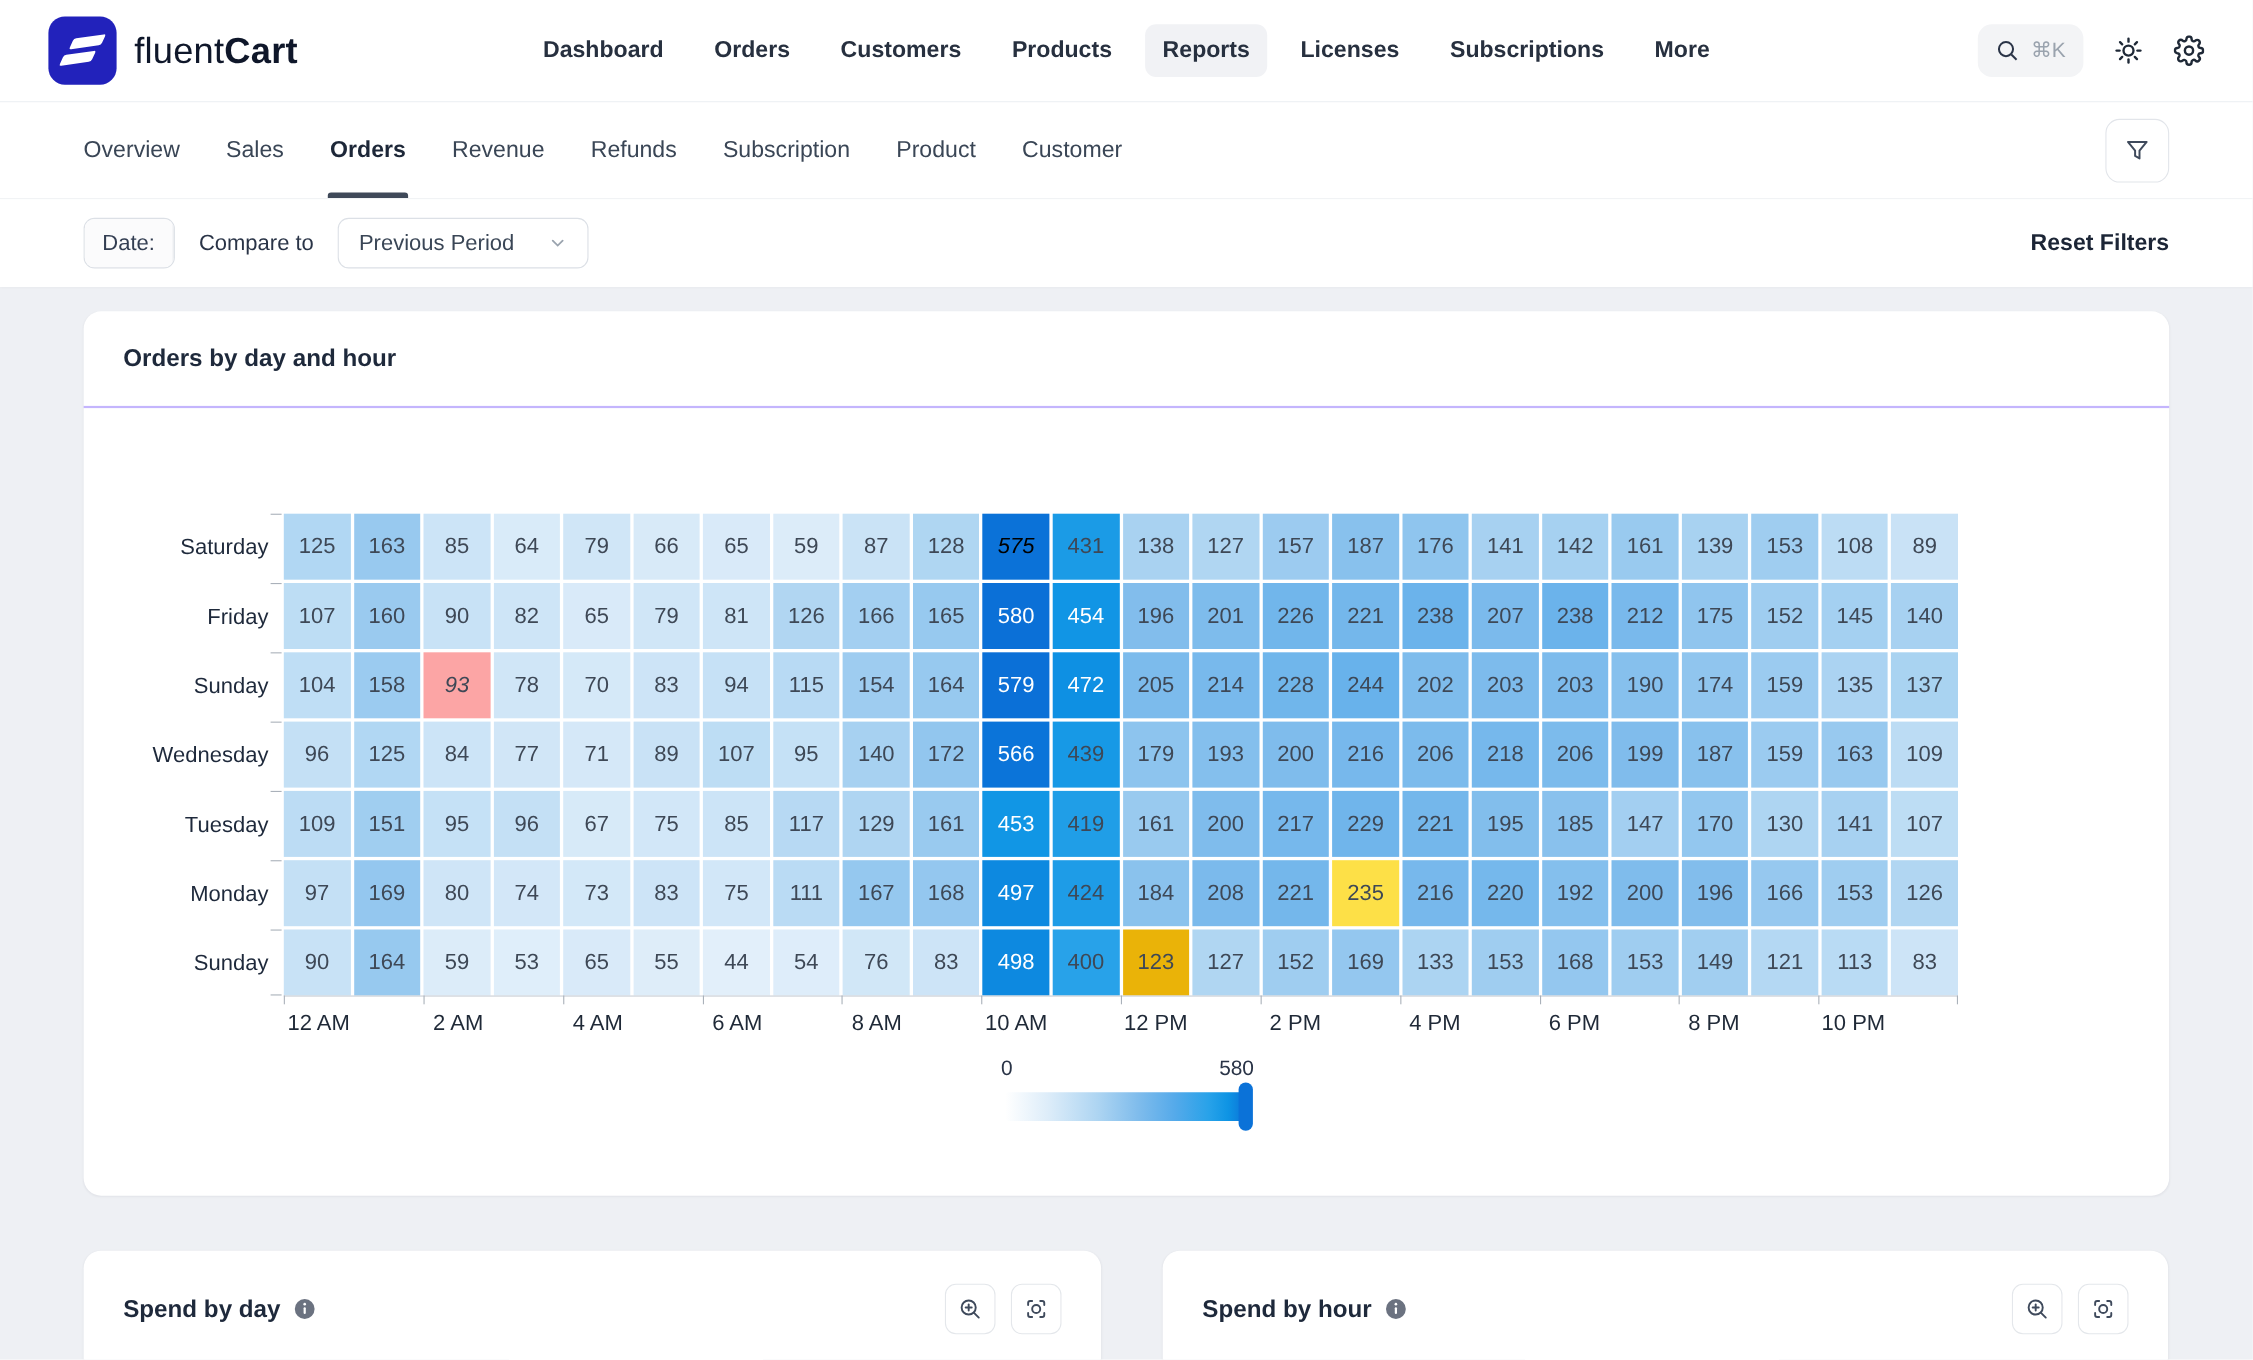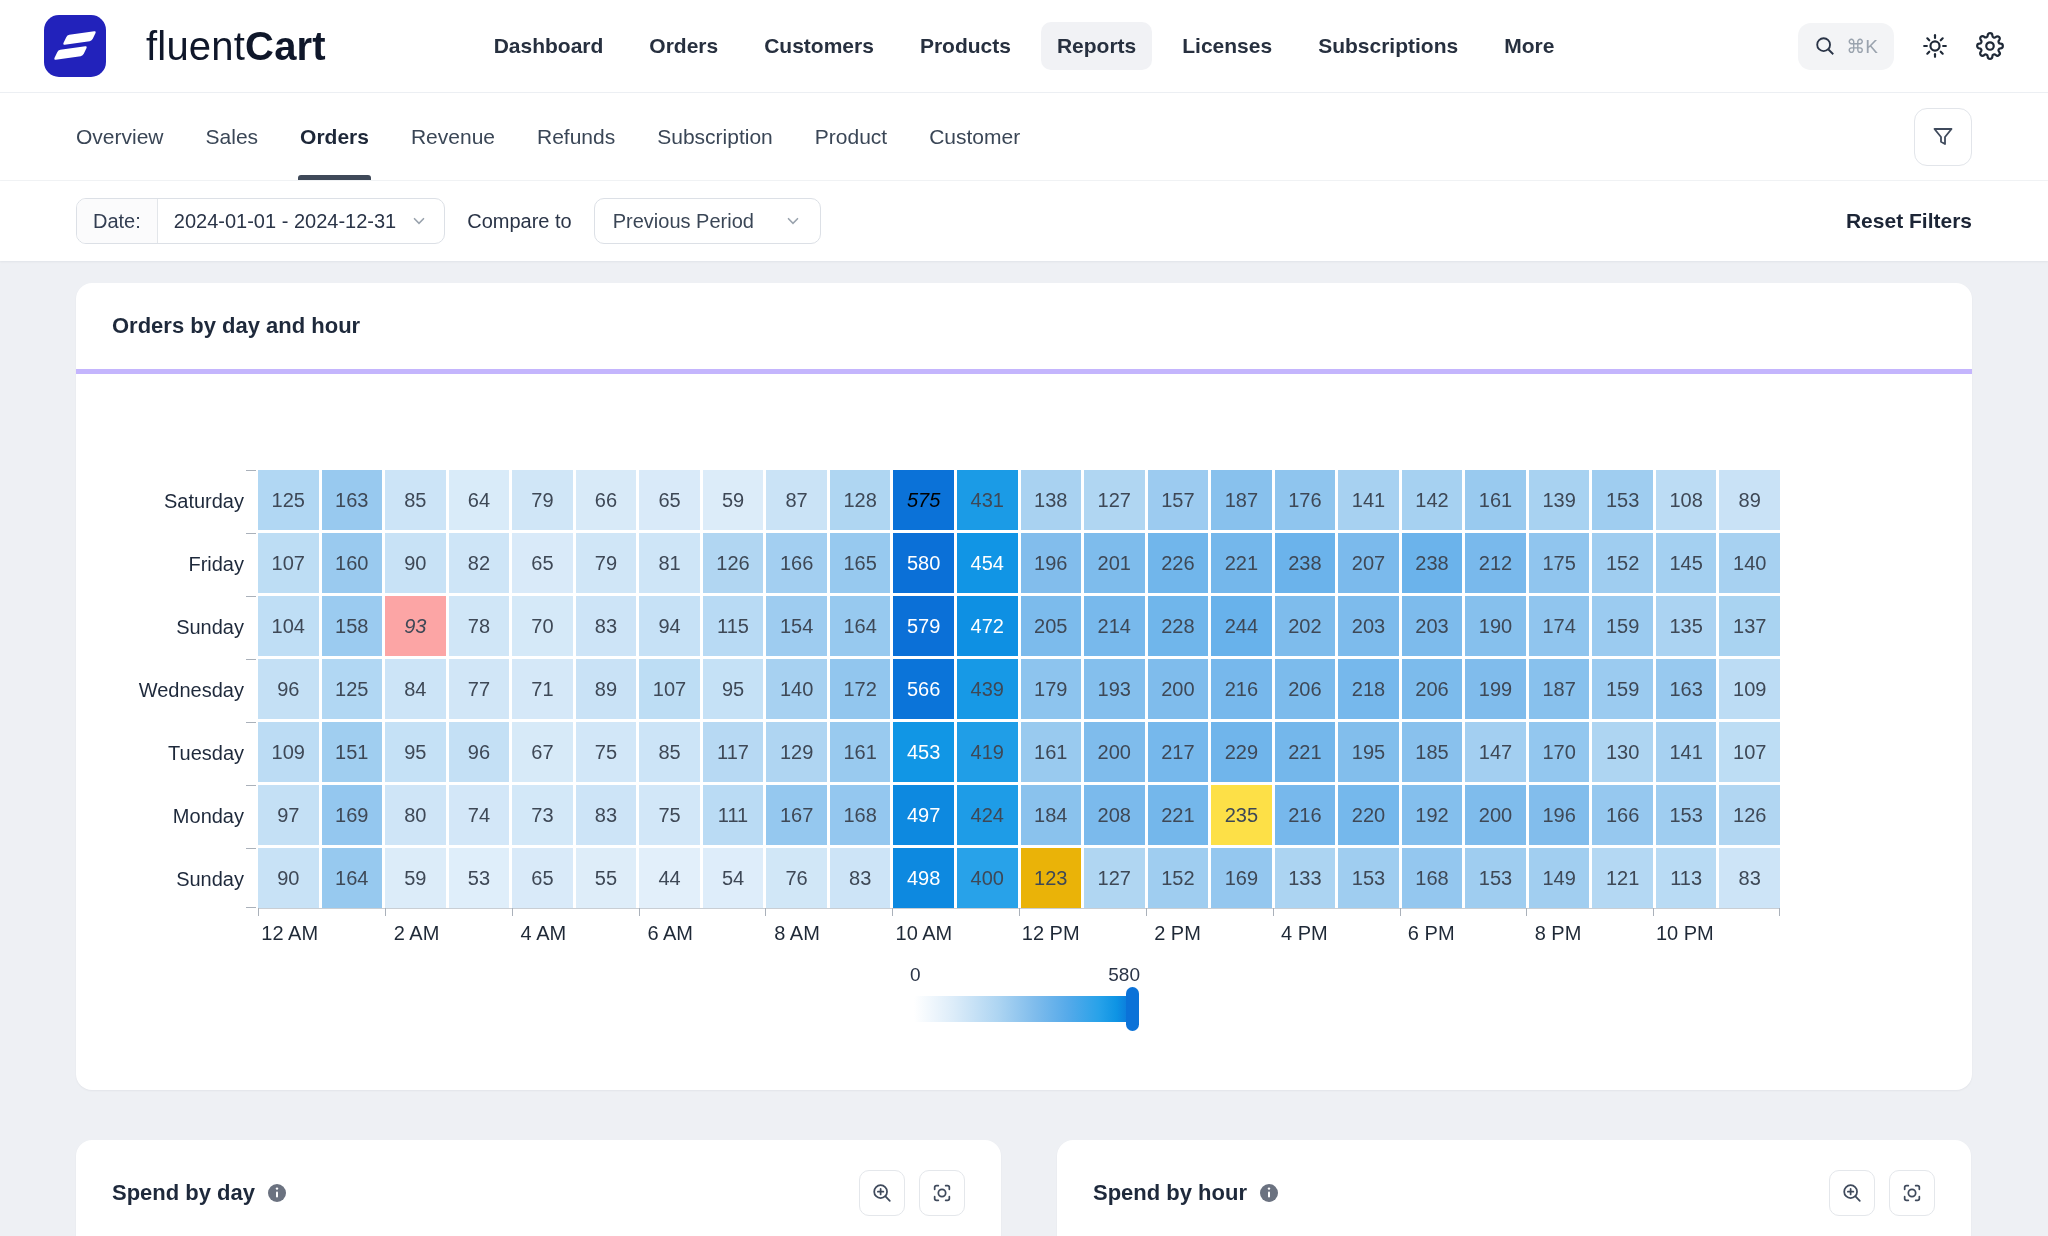--- a/index.html
+++ b/index.html
@@ -15,21 +15,21 @@
     border-bottom:1px solid #eceff3; padding:0 44px;
   }
   .brand { display:flex; align-items:center; gap:16px; min-width:300px; }
   .logo-box {
     width:62px; height:62px; border-radius:15px; background:#2222bb;
     position:relative; overflow:hidden; flex:none;
   }
   .logo-box .bar { position:absolute; background:#fff; height:10px; width:27px; border-radius:2px; transform:skewX(-32deg) rotate(-9deg); }
   .logo-box .bar1 { left:22px; top:18px; }
   .logo-box .bar2 { left:13px; top:33px; }
-  .brand-text { font-size:40px; letter-spacing:.2px; color:#0f172a;margin-left:24px; }
+  .brand-text { font-size:33px; letter-spacing:.2px; color:#0f172a; }
   .brand-text b { font-weight:700; }
   .nav-menu { flex:1; display:flex; justify-content:center; align-items:center; gap:14px; }
   .nav-item {
     font-size:21px; font-weight:600; color:#27303f; padding:12px 16px;
     border-radius:10px; cursor:pointer; white-space:nowrap;
   }
   .nav-item.active { background:#f1f2f5; }
   .nav-right { display:flex; align-items:center; gap:28px; min-width:300px; justify-content:flex-end; }
   .search-pill {
     display:flex; align-items:center; gap:10px; background:#f3f4f6;
@@ -62,21 +62,21 @@
   .date-pill { display:flex; align-items:stretch; border:1px solid #dce0e6; border-radius:10px; height:46px; overflow:hidden; background:#fff; cursor:pointer; }
   .date-pill .lbl { display:flex; align-items:center; padding:0 16px; font-size:20px; color:#333e52; border-right:1px solid #e3e6ea; background:#fbfbfc; }
   .date-pill .val { display:flex; align-items:center; gap:14px; padding:0 16px; font-size:20px; color:#2a3447; }
   .compare-lbl { font-size:20px; color:#2a3447; margin:0 22px; font-weight:500; }
   .select-pill { display:flex; align-items:center; gap:30px; border:1px solid #dce0e6; border-radius:10px; height:46px; padding:0 18px; font-size:20px; color:#3a4656; cursor:pointer; background:#fff; }
   .reset-link { margin-left:auto; font-size:21px; font-weight:600; color:#1c2536; cursor:pointer; }
   
   .main { padding:22px 76px 0 76px; }
   .card { background:#fff; border-radius:16px; box-shadow:0 1px 2px rgba(16,24,40,.05); }
   .hm-card { width:1896px; }
-  .card-header { display:flex; align-items:center; justify-content:space-between; padding:30px 36px; border-bottom:5px solid #c4b5fd; }
+  .card-header { display:flex; align-items:center; justify-content:space-between; padding:30px 36px; border-bottom:2px solid #c4b5fd; }
   .card-title { font-size:22px; font-weight:700; color:#1e293b; display:flex; align-items:center; gap:12px; }
   .card-actions { display:flex; gap:14px; }
   .sq-btn { width:46px; height:46px; border:1px solid #e4e7eb; border-radius:10px; background:#fff; display:flex; align-items:center; justify-content:center; cursor:pointer; }
   
   .hm-body { padding:96px 0 26px 0; }
   .hm-wrap { display:flex; margin-left:30px; }
   .hm-labels { width:152px; padding-right:14px; }
   .hm-labels div { height:63px; display:flex; align-items:center; justify-content:flex-end; font-size:20px; color:#1e293b; }
   .hm-plot { position:relative; width:1522px; }
   .hm-grid { display:grid; grid-template-columns:repeat(24,1fr); grid-auto-rows:60px; gap:3px; width:1522px; }
@@ -175,28 +175,20 @@
       <svg width="24" height="24" viewBox="0 0 24 24" fill="none" stroke="#3f4a5c" stroke-width="1.8" stroke-linejoin="round">
           <path d="M3.5 4h17l-6.5 8v7l-4-2.2V12z"></path>
         </svg>
     </span>
   </button>
 </div>
 
 <div class="filterrow">
   <div class="date-pill">
     <span class="lbl">Date:</span>
-    <span class="val">
-      <span>2024-01-01 - 2024-12-31</span>
-      <span>
-        <svg width="18" height="18" viewBox="0 0 24 24" fill="none" stroke="#9aa3ae" stroke-width="2.2" stroke-linecap="round">
-            <polyline points="6 9 12 15 18 9"></polyline>
-          </svg>
-      </span>
-    </span>
   </div>
   <span class="compare-lbl">Compare to</span>
   <div class="select-pill">
     <span>Previous Period</span>
     <span>
       <svg width="18" height="18" viewBox="0 0 24 24" fill="none" stroke="#9aa3ae" stroke-width="2.2" stroke-linecap="round">
           <polyline points="6 9 12 15 18 9"></polyline>
         </svg>
     </span>
   </div>

